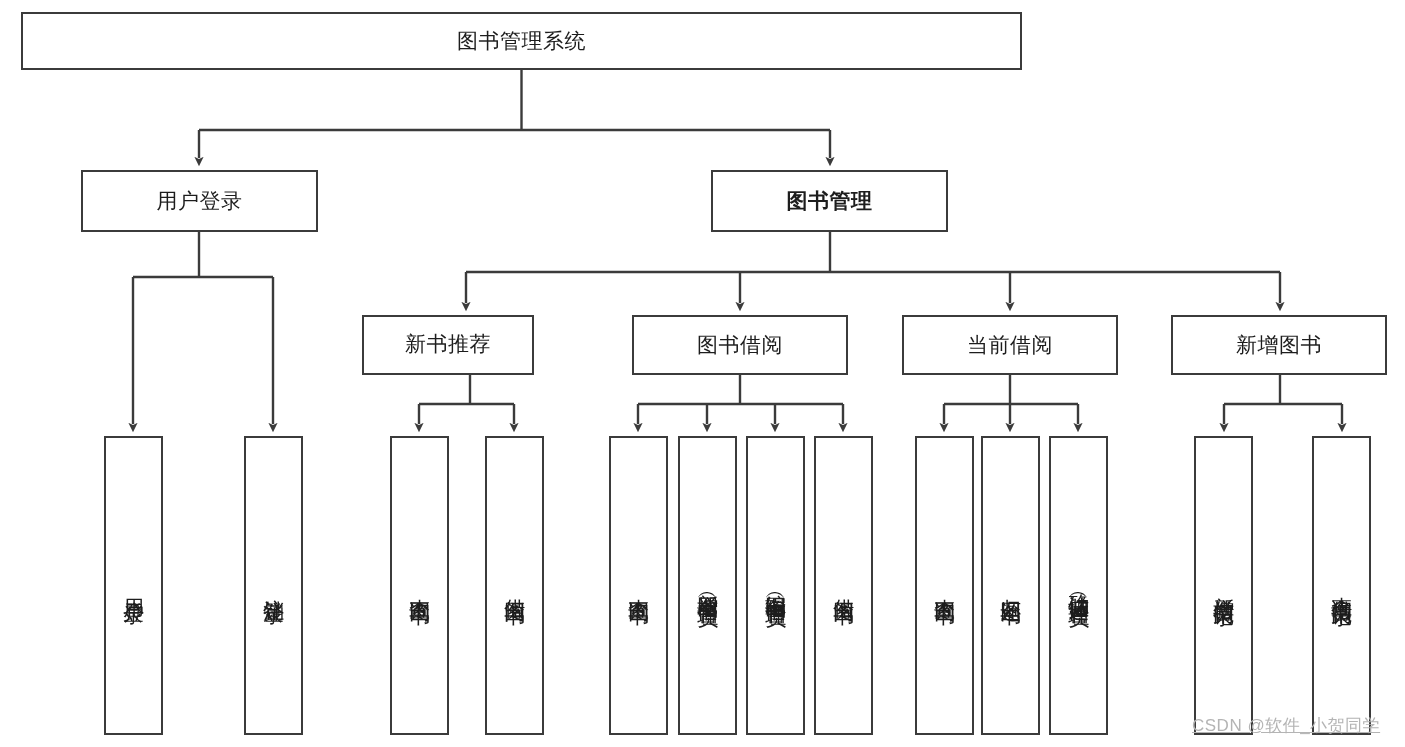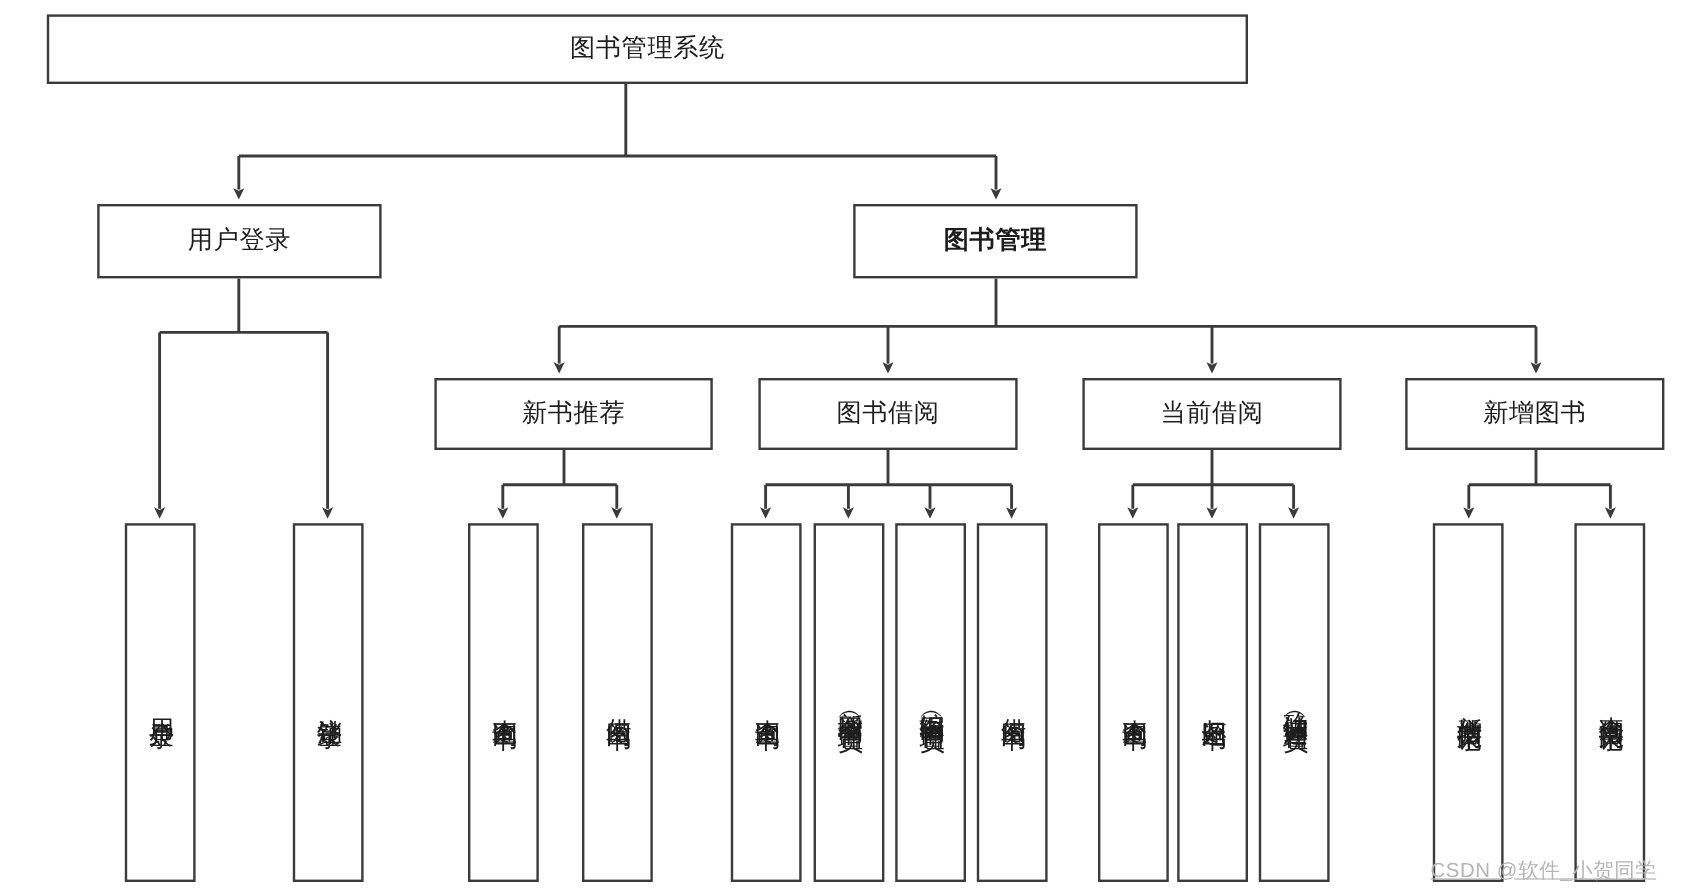--- a/index.html
+++ b/index.html
@@ -49,21 +49,20 @@
     letter-spacing: 2px;
     padding: 6px 0;
   }
   .node.vert .lbl {
     writing-mode: vertical-rl;
     text-orientation: upright;
     white-space: nowrap;
   }
   .root {
     font-size: 22px;
-    margin-left: 18px;
   }
   .watermark {
     position: absolute;
     color: #b4b4b4;
     font-size: 17px;
     letter-spacing: 0.5px;
     white-space: nowrap;
   }
 </style>
 </head>
@@ -126,21 +125,21 @@
     <span class="lbl">图书管理系统</span>
   </div>
 
   <div class="node horiz" style="left:81px;top:170px;width:237px;height:62px;">
     <span class="lbl">用户登录</span>
   </div>
   <div class="node horiz" style="left:711px;top:170px;width:237px;height:62px;font-weight:bold;">
     <span class="lbl">图书管理</span>
   </div>
 
-  <div class="node horiz" style="left:362px;top:315px;width:232px;height:60px;font-family:Liberation Serif, serif;">
+  <div class="node horiz" style="left:362px;top:315px;width:172px;height:60px;font-family:Liberation Serif, serif;">
     <span class="lbl">新书推荐</span>
   </div>
   <div class="node horiz" style="left:902px;top:315px;width:216px;height:60px;">
     <span class="lbl">当前借阅</span>
   </div>
   <div class="node horiz" style="left:632px;top:315px;width:216px;height:60px;">
     <span class="lbl">图书借阅</span>
   </div>
   <div class="node horiz" style="left:1171px;top:315px;width:216px;height:60px;">
     <span class="lbl">新增图书</span>

